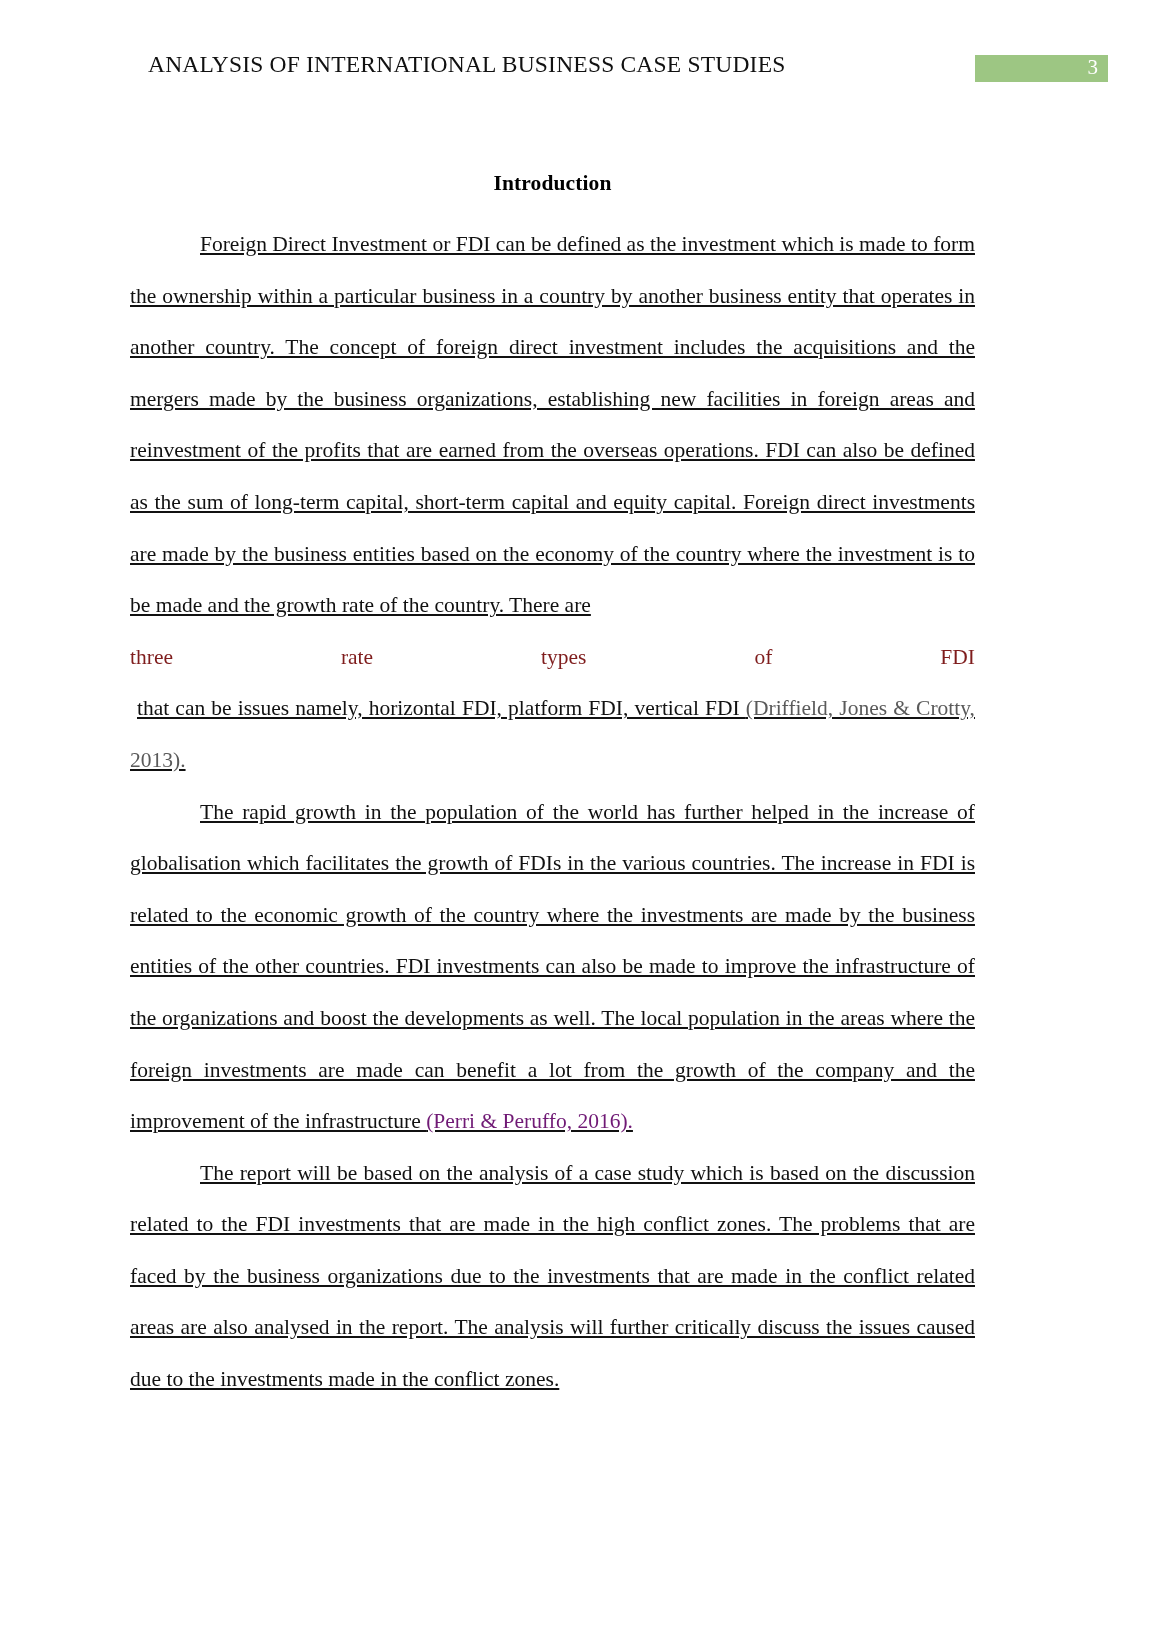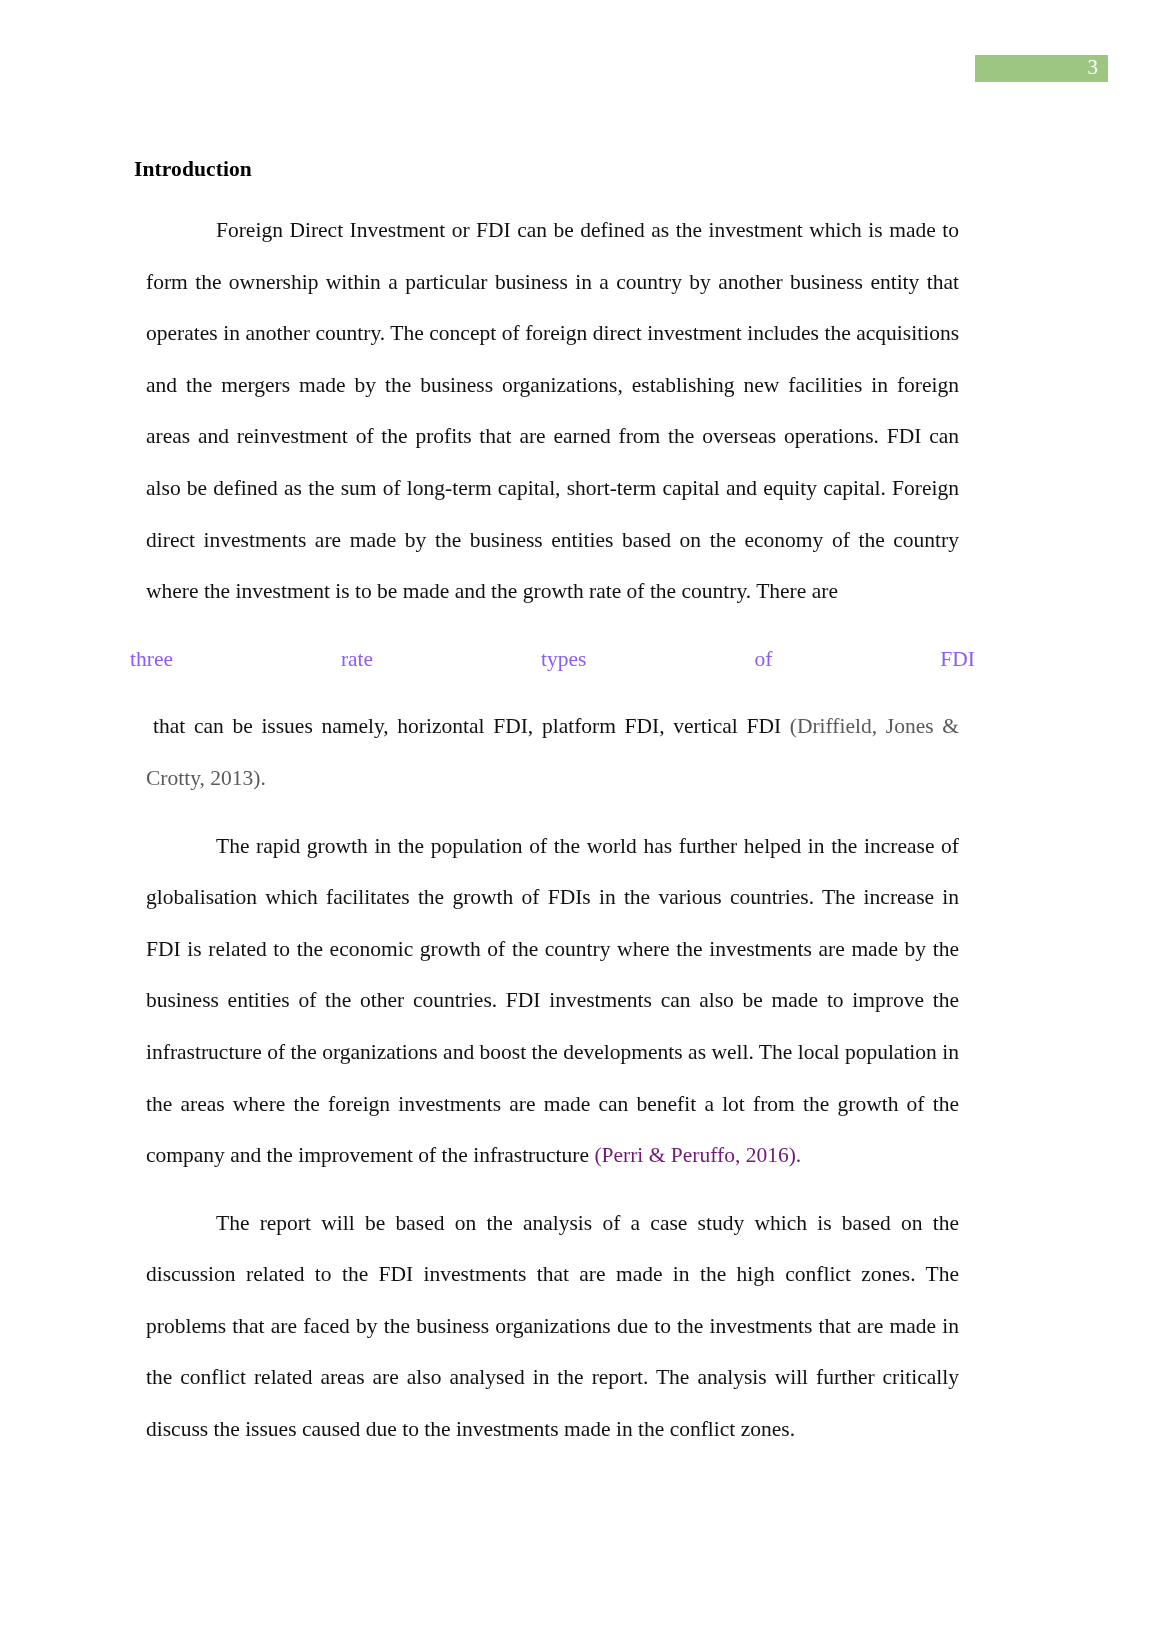--- a/index.html
+++ b/index.html
@@ -59,69 +59,72 @@
 
   
   .content {
     position: absolute;
     left: 130px;
     top: 150px;
     width: 845px;
   }
 
   h1.section-heading {
-    margin: 4px;
+    margin: 18px;
     font-size: 21.5px;
     font-weight: bold;
     line-height: 30px;
     letter-spacing: 0.1px;
     color: #000000;
+    text-align: center;
   }
 
   p.para {
-    margin: 16px;
+    margin: 0;
     font-size: 21.5px;
     line-height: 51.6px;
     text-align: justify;
     text-justify: inter-word;
     color: #111111;
     hyphens: none;
+    text-decoration: underline;
   }
   p.para.indent {
     text-indent: 70px;
   }
   p.first-para {
     margin-top: 21px;
   }
   p.spaced-top {
     margin-top: 0px;
   }
 
   .cite-gray { color: #5a5a5a; }
   .cite-dark { color: #701a75; }
 
   
   .stretched-line {
     display: flex;
     justify-content: space-between;
     font-size: 21.5px;
     line-height: 51.6px;
-    color: #8b5cf6;
+    color: #7f1d1d;
     width: 100%;
   }
   .stretched-line > span { white-space: nowrap; }
 
   .lead-space { padding-left: 7px; }
 </style>
 </head>
 <body>
 
 <div class="page">
 
   <div class="header-band">
+    <div class="header-title">ANALYSIS OF INTERNATIONAL BUSINESS CASE STUDIES</div>
     <div class="page-number-badge">
       <div class="page-number">3</div>
     </div>
   </div>
 
   <div class="content">
 
     <h1 class="section-heading">Introduction</h1>
 
     <p class="para indent first-para">Foreign Direct Investment or FDI can be defined as the investment which is made to form the ownership within a particular business in a country by another business entity that operates in another country. The concept of foreign direct investment includes the acquisitions and the mergers made by the business organizations, establishing new facilities in foreign areas and reinvestment of the profits that are earned from the overseas operations. FDI can also be defined as the sum of long-term capital, short-term capital and equity capital. Foreign direct investments are made by the business entities based on the economy of the country where the investment is to be made and the growth rate of the country. There are</p>

